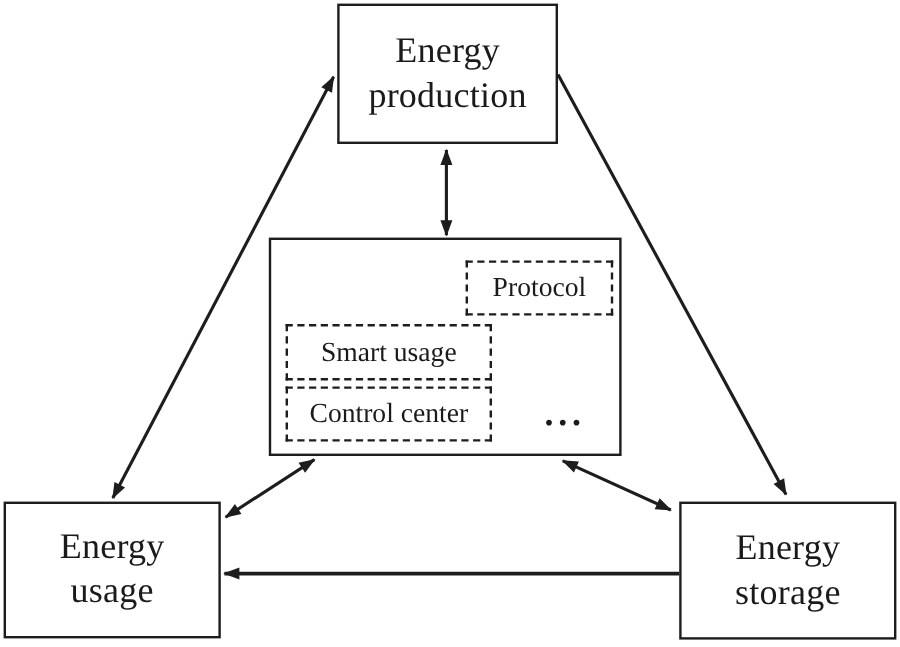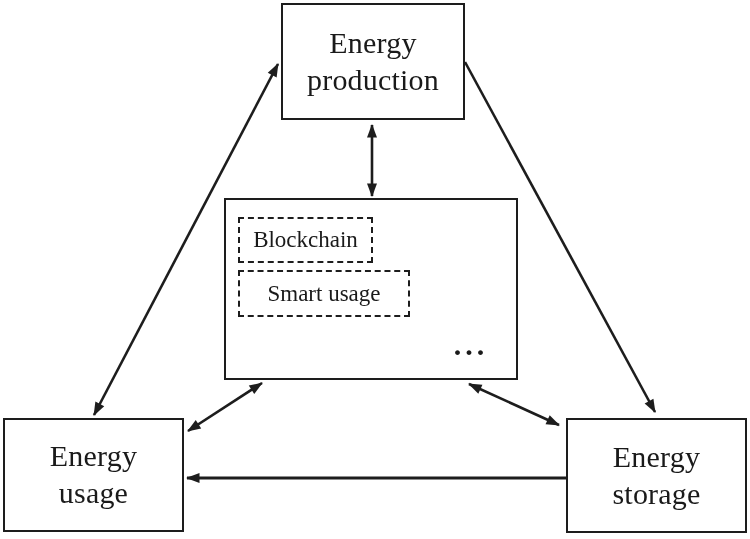--- a/index.html
+++ b/index.html
@@ -88,25 +88,28 @@
     <span class="node-label">Energy
 usage</span>
   </div>
 
   <div class="node" id="node-storage">
     <span class="node-label">Energy
 storage</span>
   </div>
 
   <div class="node" id="node-hub">
-    <div class="dashed-box" id="hub-blockchain">
-      <span>Blockchain</span>
+    <div class="dashed-box" id="hub-protocol">
+      <span>Protocol</span>
     </div>
     <div class="dashed-box" id="hub-smart">
       <span>Smart usage</span>
+    </div>
+    <div class="dashed-box" id="hub-control">
+      <span>Control center</span>
     </div>
     <div id="hub-ellipsis">...</div>
   </div>
 
   <svg class="arrows-layer" viewBox="0 0 750 539" xmlns="http://www.w3.org/2000/svg">
     <defs>
       <marker id="ah" markerUnits="userSpaceOnUse" markerWidth="15" markerHeight="11" refX="13" refY="5.5" orient="auto-start-reverse">
         <path d="M0.5,0.5 L14,5.5 L0.5,10.5 z" fill="#1d1d1d"></path>
       </marker>
     </defs>

